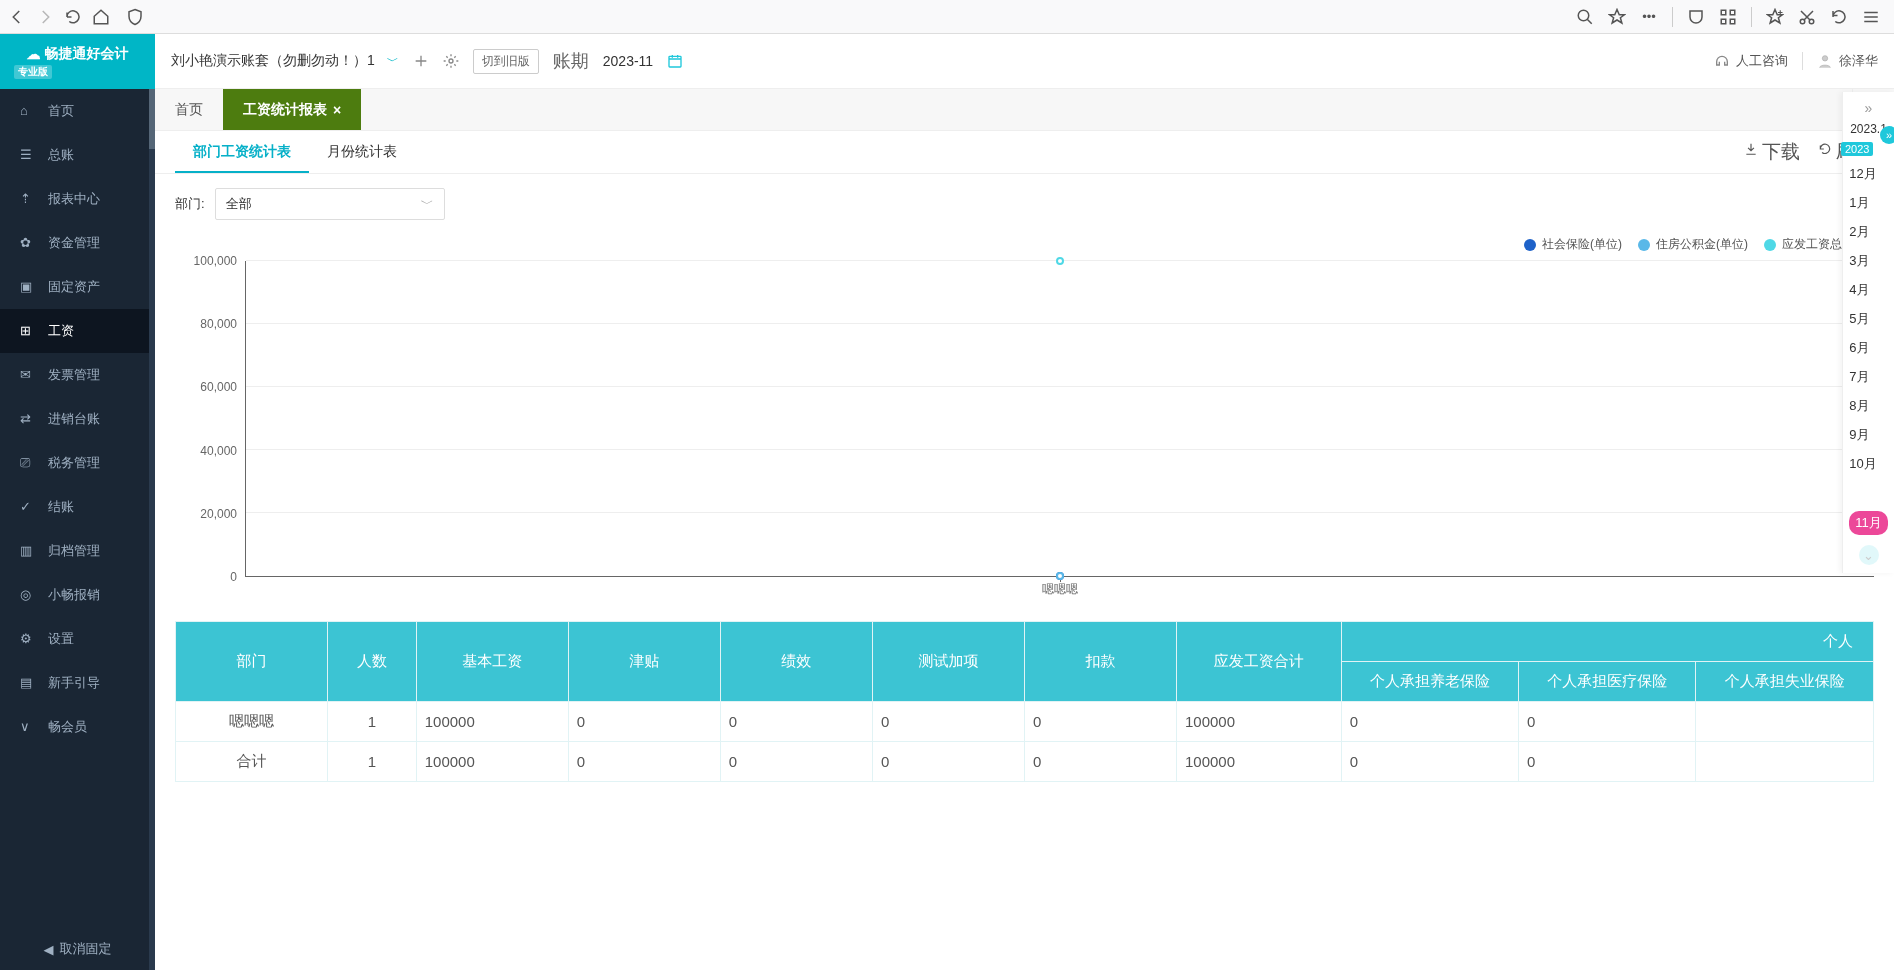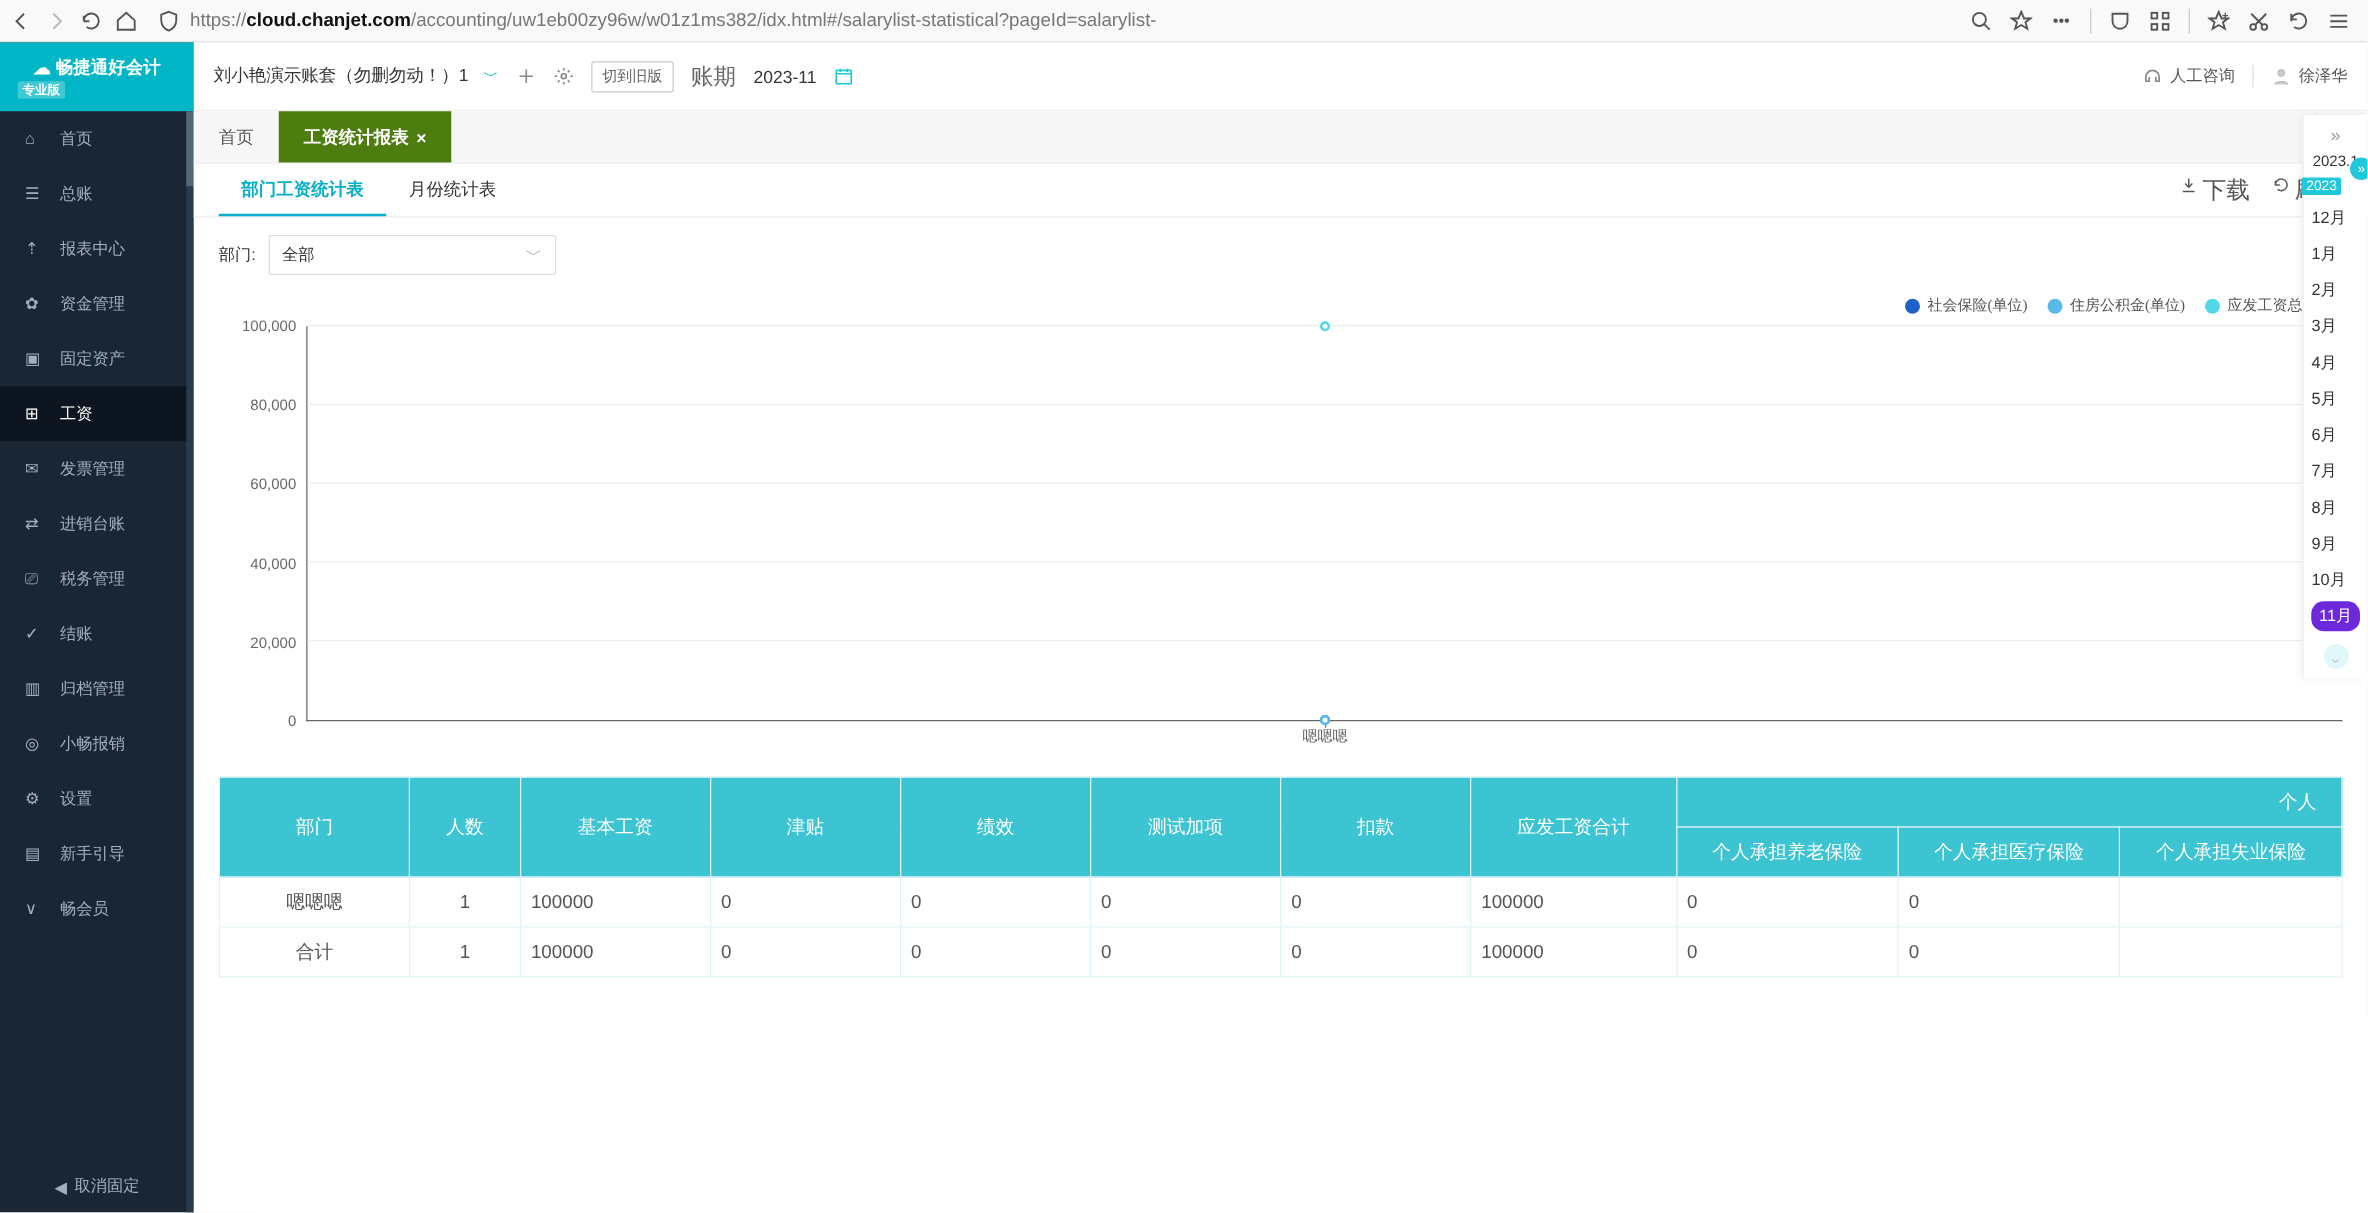--- a/index.html
+++ b/index.html
@@ -57,21 +57,21 @@
 .subtabs-row .sp { flex: 1; }
 .action { display: flex; align-items: flex-start; gap: 4px; color: #555; cursor: pointer; margin-left: 18px; font-size: 19px; }
 
 
 .filter-row { padding: 14px 20px 6px; display: flex; align-items: center; gap: 10px; }
 .filter-row label { color: #333; }
 .select { width: 230px; height: 32px; border: 1px solid #ddd; border-radius: 2px; display: flex; align-items: center; justify-content: space-between; padding: 0 10px; cursor: pointer; color: #333; background:#fff; }
 
 
 .chart-wrap { padding: 6px 20px 10px; }
-.legend { display: flex; justify-content: flex-end; gap: 16px; padding: 4px 20px 8px 0; font-size: 12px; color: #555; font-family: Liberation Serif, serif; }
+.legend { display: flex; justify-content: flex-end; gap: 16px; padding: 4px 20px 8px 0; font-size: 12px; color: #555; }
 .legend .lg { display: flex; align-items: center; gap: 6px; }
 .dot { width: 12px; height: 12px; border-radius: 50%; display: inline-block; }
 .chart { position: relative; height: 340px; padding-left: 70px; padding-bottom: 24px; }
 .y-axis { position: absolute; left: 0; top: 0; bottom: 24px; width: 70px; }
 .y-tick { position: absolute; right: 8px; transform: translateY(50%); font-size: 12px; color: #666; }
 .plot { position: absolute; left: 70px; right: 0; top: 0; bottom: 24px; border-left: 1px solid #666; border-bottom: 1px solid #666; }
 .grid-line { position: absolute; left: 0; right: 0; border-top: 1px solid #eee; }
 .tick-bottom { position: absolute; bottom: -6px; width: 1px; height: 6px; background: #666; }
 .pt { position: absolute; width: 8px; height: 8px; border-radius: 50%; background: #fff; border: 2px solid; transform: translate(-50%, 50%); }
 .x-label { position: absolute; left: 50%; bottom: -22px; transform: translateX(-50%); font-size: 12px; color: #666; }
@@ -86,21 +86,21 @@
 tbody td { color: #555; background:#fff; }
 .num { text-align: left; padding-right: 20px; }
 .ctr { text-align: center; }
 
 
 .month-rail { position: absolute; right: 0; top: 58px; width: 52px; background: #fff; box-shadow: -2px 0 6px rgba(0,0,0,0.05); display: flex; flex-direction: column; align-items: center; padding: 8px 0; gap: 6px; z-index: 10; border-left:1px solid #eee; }
 .month-rail .collapse { color: #999; font-size: 14px; cursor: pointer; height:16px; display:flex; align-items:center;}
 .month-rail .hdr { font-size: 12px; color: #333; }
 .month-rail .year-badge { background: #1fc8db; color: #fff; font-size: 11px; padding: 1px 4px; border-radius: 2px; align-self: flex-start; margin-left: -2px; }
 .month-rail .m { font-size: 13px; color: #333; cursor: pointer; height: 24px; display: flex; align-items: center; }
-.month-rail .m.sel { background: #6d28d9; color: #fff; border-radius: 10px; padding: 0 6px; }
+.month-rail .m.sel { background: #ec4899; color: #fff; border-radius: 10px; padding: 0 6px; margin-top: 30px; }
 .month-rail .arrow-dn { color: #ccc; cursor: pointer; width:20px; height:20px; border-radius:50%; background:#1fc8db22; display:flex; align-items:center; justify-content:center; margin-top:4px;}
 .corner-badge { position:absolute; top:34px; right:-4px; background:#1fc8db; color:#fff; width:18px; height:18px; border-radius:50%; display:flex; align-items:center; justify-content:center; font-size:11px;}
 
 </style>
 </head>
 <body>
 
 <div class="browser-bar">
   <span class="ico">
       <svg viewBox="0 0 24 24">
@@ -121,23 +121,20 @@
       <svg viewBox="0 0 24 24">
         <path d="M3 11l9-8 9 8v10H3z"></path>
       </svg>
     </span>
   <div class="url-wrap">
     <span class="ico">
         <svg viewBox="0 0 24 24">
           <path d="M12 2l8 3v6c0 5-3 9-8 11-5-2-8-6-8-11V5z"></path>
         </svg>
       </span>
-    <span class="url-text">
-      <span>https://</span><b>cloud.chanjet.com</b><span>/accounting/uw1eb00zy96w/w01z1ms382/idx.html#/salarylist-statistical?pageId=salarylist-</span>
-    </span>
   </div>
   <div class="browser-right">
     <span class="ico">
         <svg viewBox="0 0 24 24">
           <circle cx="10" cy="10" r="7"></circle>
           <path d="M21 21l-6-6"></path>
         </svg>
       </span>
     <span class="ico">
         <svg viewBox="0 0 24 24">

